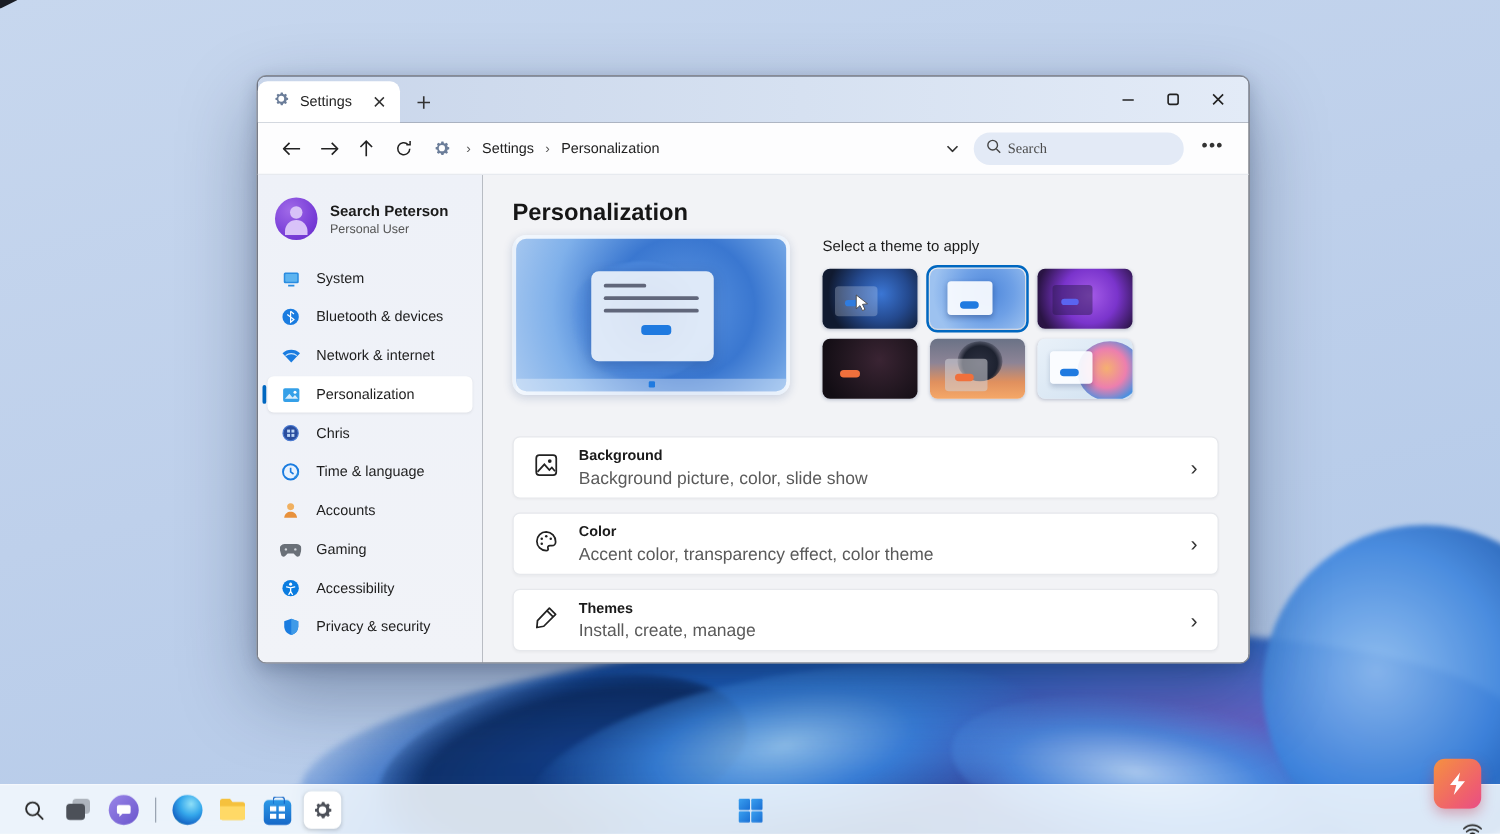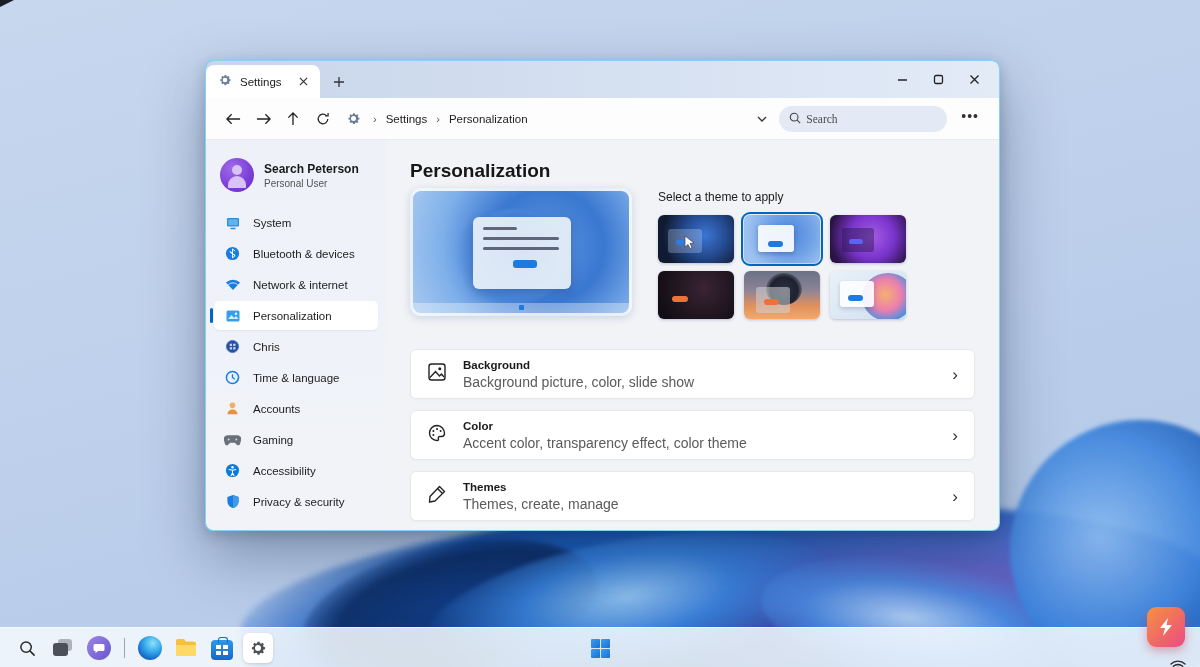--- a/index.html
+++ b/index.html
@@ -26,21 +26,21 @@
     background:radial-gradient(circle at 35% 45%, #8cbcf0 0%, #3f86de 45%, #1d5cb4 70%, transparent 85%);
     opacity:.9; }
   .bloom-dark { left:300px; top:545px; width:300px; height:130px;
     background:radial-gradient(ellipse at 55% 50%, #123a80 0%, #0d2c62 55%, transparent 78%);
     transform:rotate(-12deg); opacity:.9; }
   .corner-artifact { position:absolute; left:0; top:0; width:14px; height:7px; background:#1a1d24;
     clip-path:polygon(0 0,100% 0,0 100%); }
 
   
   .window { position:absolute; left:205px; top:60px; width:795px; height:471px;
-    border-radius:8px; overflow:hidden; background:#0ea5e9;
+    border-radius:8px; overflow:hidden; background:#0f172a;
     box-shadow:0 24px 60px rgba(10,25,60,.35), 0 4px 14px rgba(10,25,60,.2);
     border:1px solid rgba(255,255,255,.5); }
 
   
   .tabstrip { height:37px; background:linear-gradient(90deg,#c8d5ea 0%,#d6e1f1 55%,#e3ebf7 100%);
     display:flex; align-items:flex-end; position:relative; }
   .tab { width:114px; height:33px; background:#fff; border-radius:8px 8px 0 0;
     display:flex; align-items:center; padding:0 8px 0 12px; gap:8px; }
   .tab-title { font-size:11.5px; color:#222; flex:1; }
   .tab-close, .new-tab { width:18px; height:18px; display:flex; align-items:center; justify-content:center;
@@ -494,21 +494,21 @@
         </div>
         <div class="srow">
           <span>
             <svg width="20" height="20" viewBox="0 0 20 20">
                 <path d="M12.5 2.5l5 5L8 17l-5.5 1L3 12.5z" fill="none" stroke="#222" stroke-width="1.4" stroke-linejoin="round"></path>
                 <path d="M10.5 4.5l5 5" stroke="#222" stroke-width="1.4"></path>
               </svg>
           </span>
           <div class="txt">
             <div class="ttl">Themes</div>
-            <div class="sub">Themes, create, manage</div>
+            <div class="sub">Install, create, manage</div>
           </div>
           <span class="chev">›</span>
         </div>
       </div>
     </div>
   </div>
 </div>
 
 <div class="taskbar">
   <div class="tb-left">

